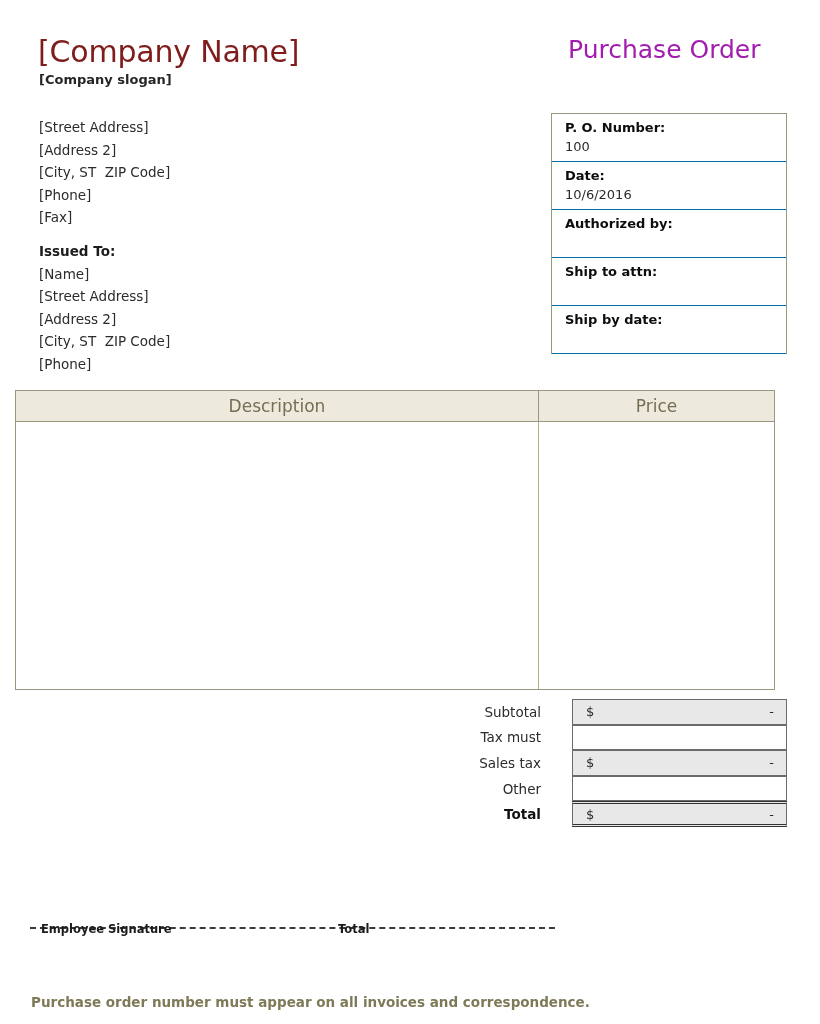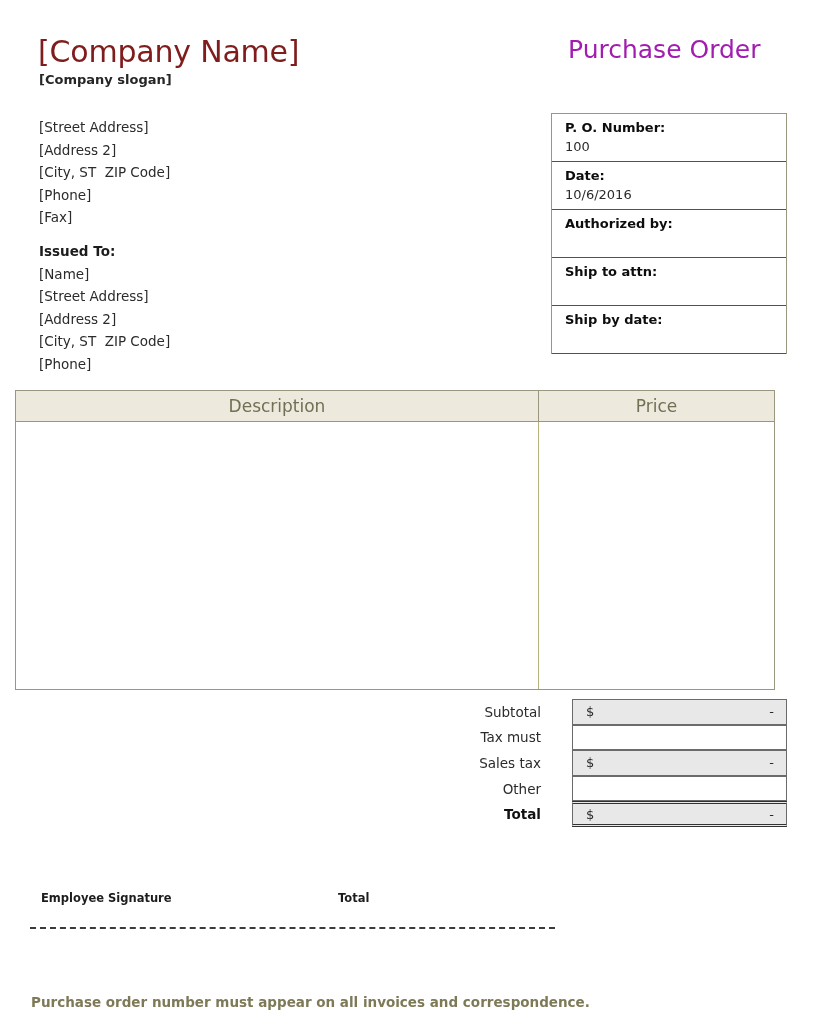--- a/index.html
+++ b/index.html
@@ -169,21 +169,21 @@
 
   
   .sig-line {
     position: absolute;
     left: 30px; top: 927px;
     width: 525px;
     border-top: 2px dashed #3a3a3a;
   }
   .sig-label {
     position: absolute;
-    top: 891px;
+    top: 922px;
     font-size: 11.5px;
     font-weight: bold;
     color: #1c1c1c;
     white-space: nowrap;
   }
   .sig-employee { left: 41px; }
   .sig-date { left: 338px; }
 
   .footer-note {
     position: absolute;

